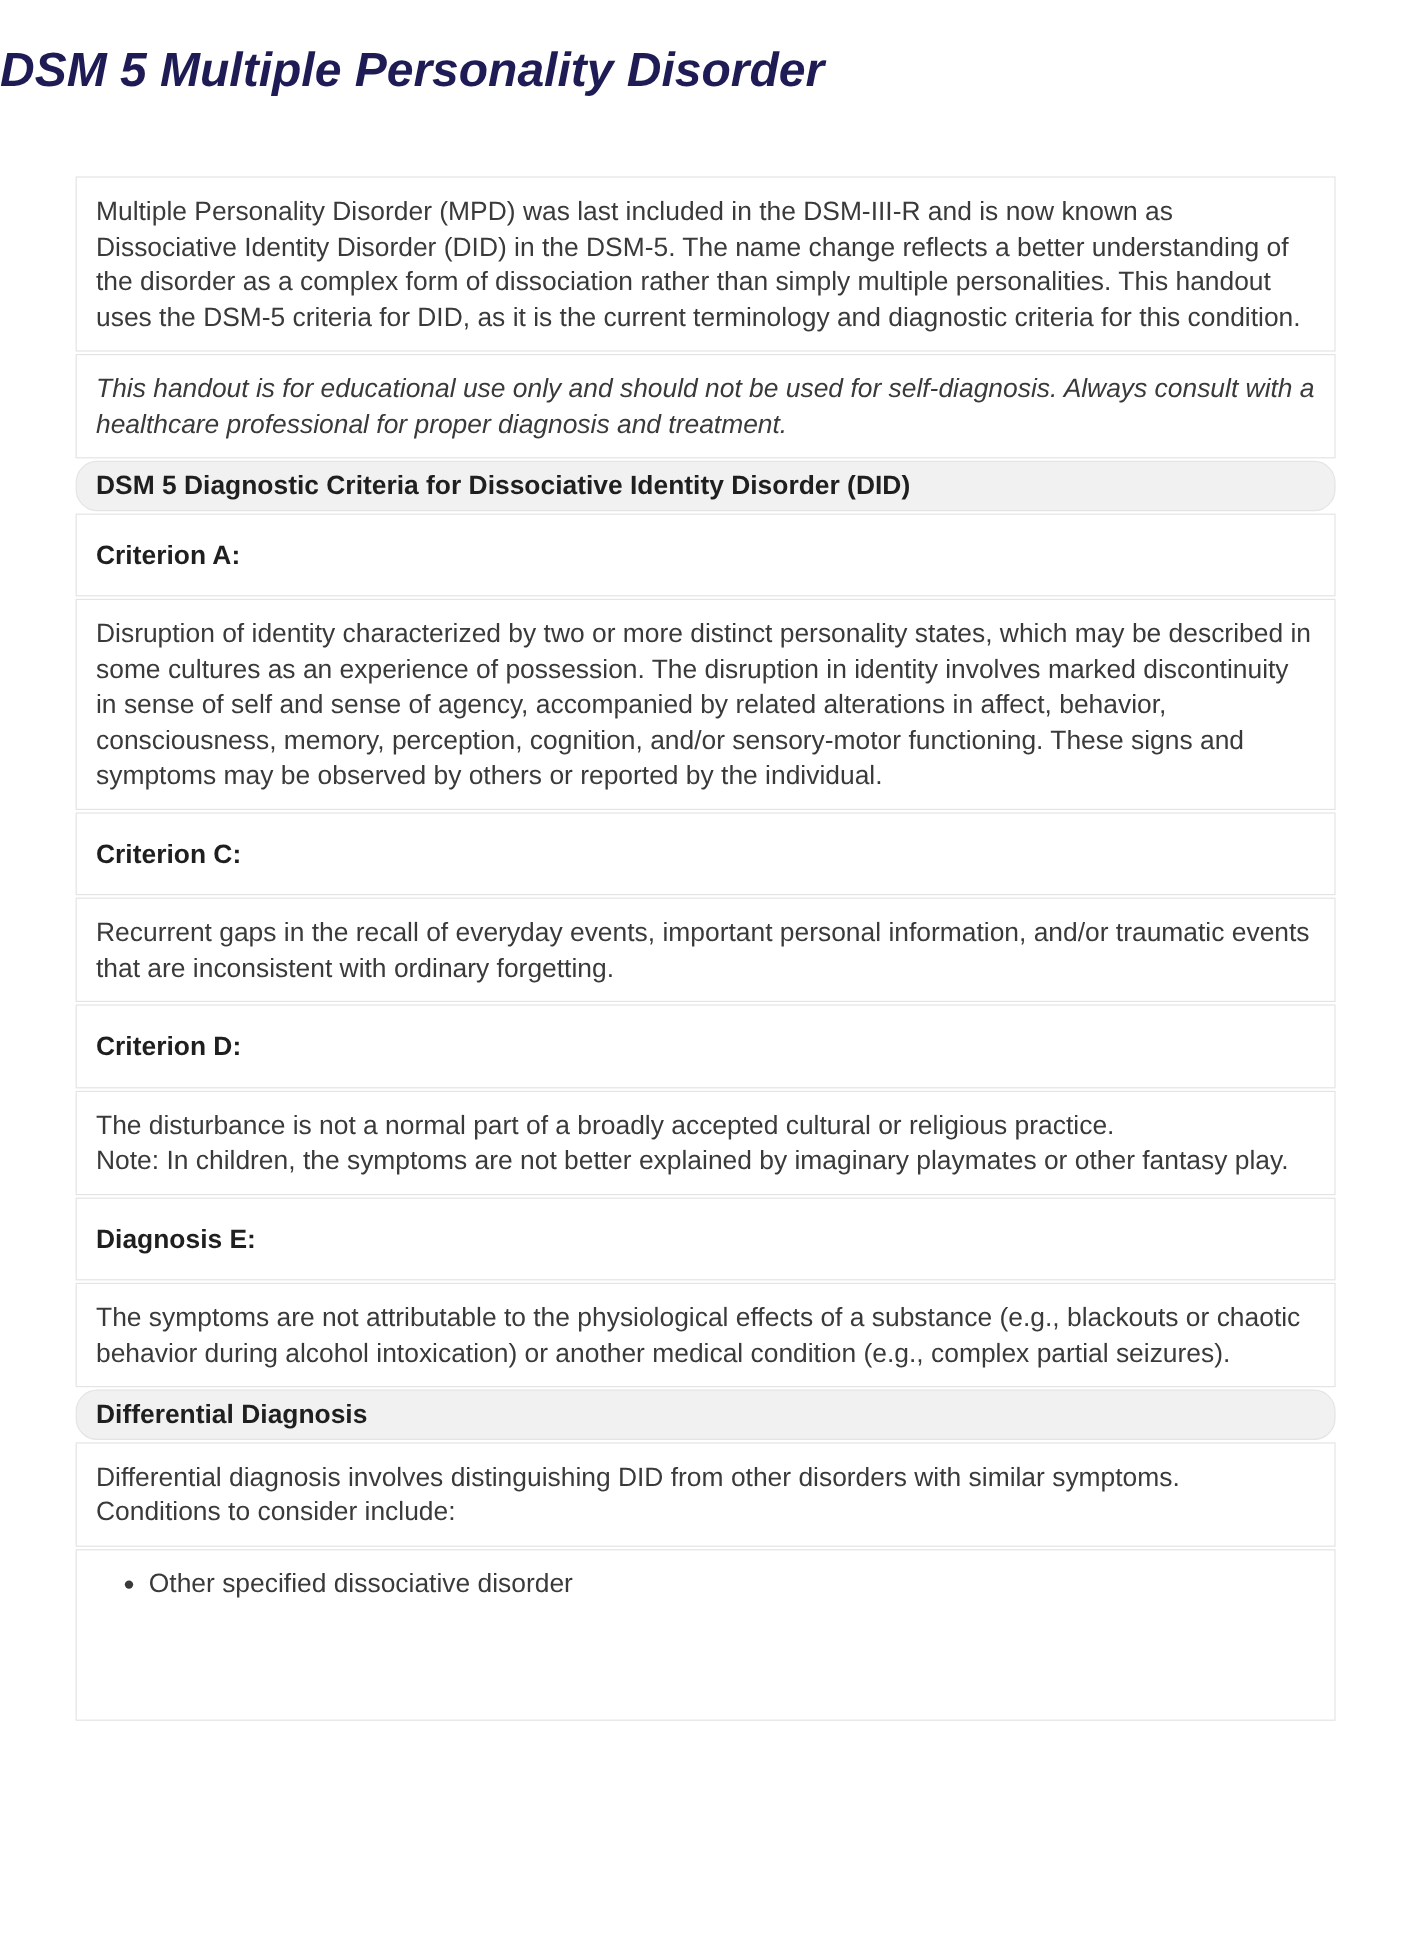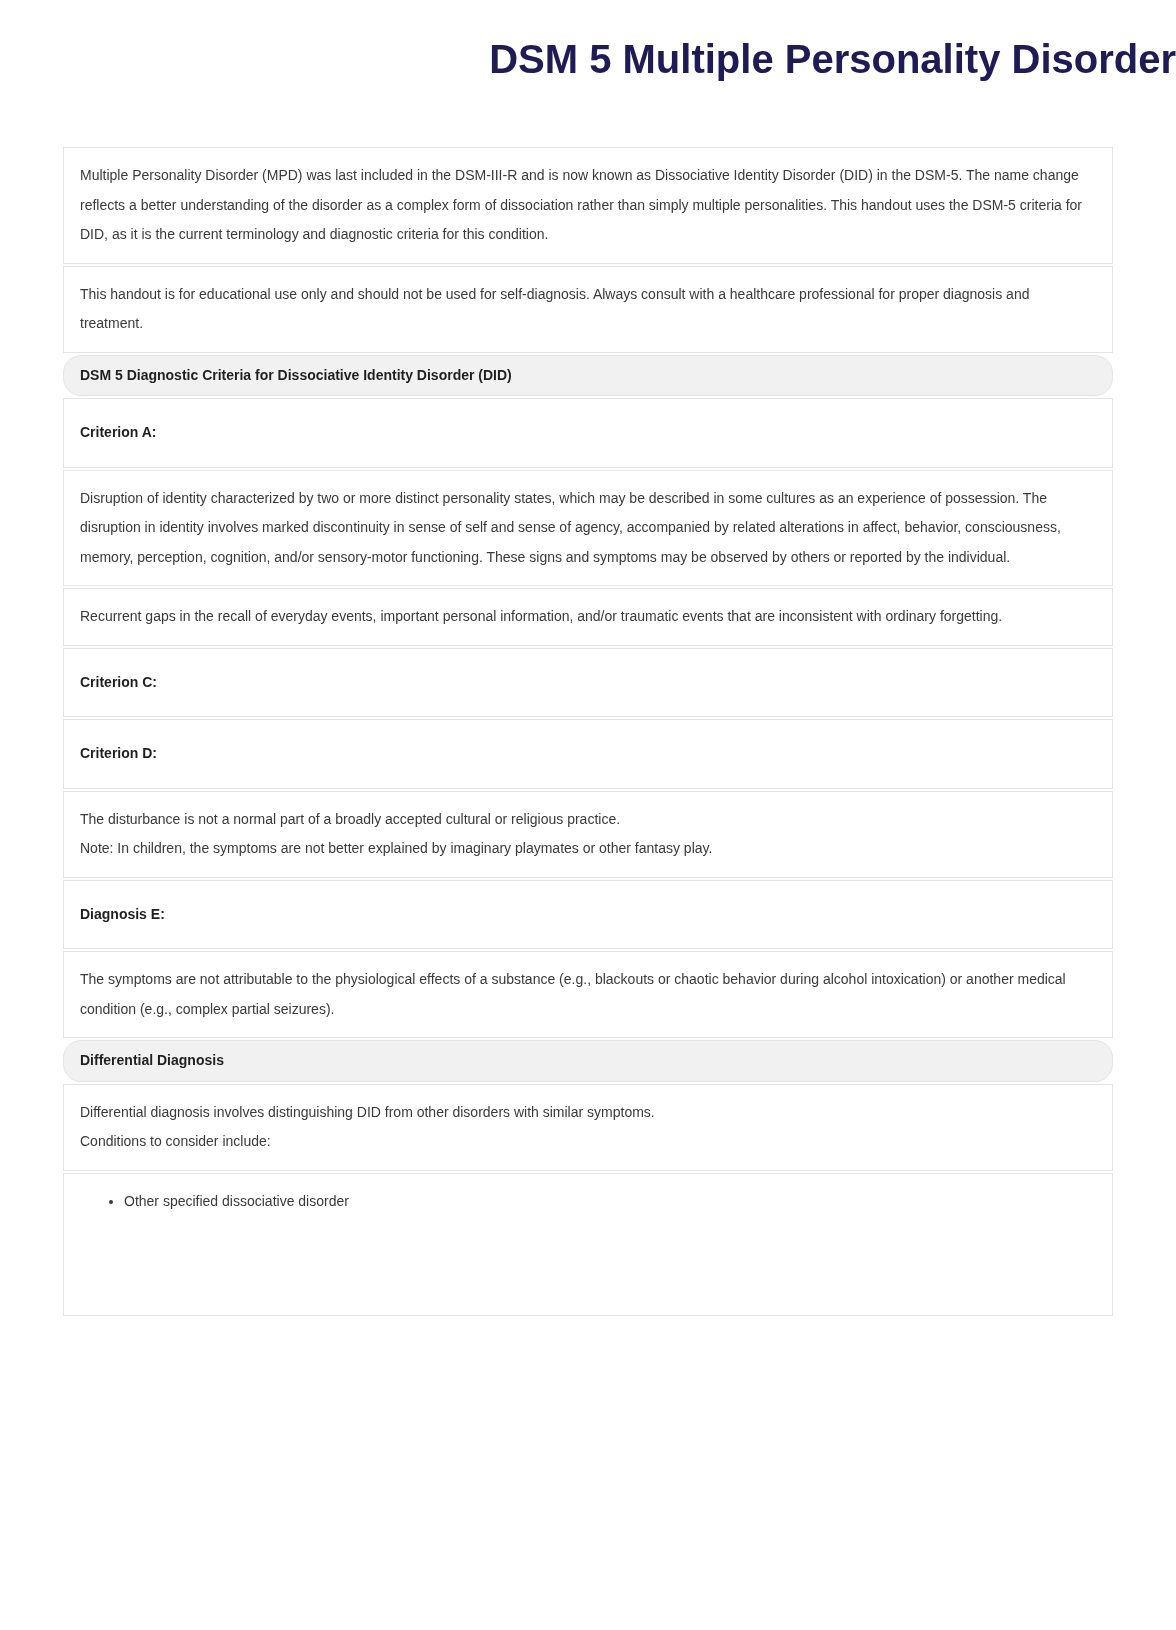--- a/index.html
+++ b/index.html
@@ -6,77 +6,78 @@
   .page {
     width: 1176px;
     height: 1630px;
     box-sizing: border-box;
     font-family: "Liberation Sans", "DejaVu Sans", sans-serif;
     background: #ffffff;
     overflow: hidden;
   }
   .page-title {
     margin: 36px 0 0 0;
-    text-align: right;
+    text-align: left;
     font-size: 40px;
     line-height: 46px;
     font-weight: bold;
     color: var(--title_color, #1e1b55);
+    font-style: italic;
   }
   .doc {
     margin: 65px 63px 0 63px;
   }
   .row {
     box-sizing: border-box;
     border: 1px solid var(--border_color, #e4e4e4);
     background: #ffffff;
     padding: 13px 16px;
-    font-size: 14px;
+    font-size: 22px;
     line-height: 29.5px;
     color: var(--text_color, #3a3a3a);
     white-space: pre-line;
   }
   .row + .row { margin-top: 2px; }
   .row.section-header {
     background: var(--header_bg, #f1f1f1);
     font-weight: bold;
     padding: 5px 16px;
     color: var(--heading_text_color, #1f1f1f);
     white-space: normal;
     border-radius: 18px;
   }
   .row.sub-header {
     font-weight: bold;
     padding: 19px 16px;
     color: var(--heading_text_color, #1f1f1f);
     white-space: normal;
   }
-  .row.paragraph-italic { }
+  .row.paragraph-italic { font-style: italic; }
   .row.bullet-list { padding-bottom: 99px; }
   .row.bullet-list ul {
     margin: 0;
     padding-left: 44px;
     list-style: disc;
     white-space: normal;
   }
 </style>
 </head>
 <body>
 
 <div class="page">
   <h1 class="page-title">DSM 5 Multiple Personality Disorder</h1>
 
   <div class="doc">
       <div class="row paragraph">Multiple Personality Disorder (MPD) was last included in the DSM-III-R and is now known as Dissociative Identity Disorder (DID) in the DSM-5. The name change reflects a better understanding of the disorder as a complex form of dissociation rather than simply multiple personalities. This handout uses the DSM-5 criteria for DID, as it is the current terminology and diagnostic criteria for this condition.</div>
       <div class="row paragraph-italic">This handout is for educational use only and should not be used for self-diagnosis. Always consult with a healthcare professional for proper diagnosis and treatment.</div>
       <div class="row section-header">DSM 5 Diagnostic Criteria for Dissociative Identity Disorder (DID)</div>
       <div class="row sub-header">Criterion A:</div>
       <div class="row paragraph">Disruption of identity characterized by two or more distinct personality states, which may be described in some cultures as an experience of possession. The disruption in identity involves marked discontinuity in sense of self and sense of agency, accompanied by related alterations in affect, behavior, consciousness, memory, perception, cognition, and/or sensory-motor functioning. These signs and symptoms may be observed by others or reported by the individual.</div>
+      <div class="row sub-header">Criterion C:</div>
       <div class="row paragraph">Recurrent gaps in the recall of everyday events, important personal information, and/or traumatic events that are inconsistent with ordinary forgetting.</div>
-      <div class="row sub-header">Criterion C:</div>
       <div class="row sub-header">Criterion D:</div>
       <div class="row paragraph">The disturbance is not a normal part of a broadly accepted cultural or religious practice.
 Note: In children, the symptoms are not better explained by imaginary playmates or other fantasy play.</div>
       <div class="row sub-header">Diagnosis E:</div>
       <div class="row paragraph">The symptoms are not attributable to the physiological effects of a substance (e.g., blackouts or chaotic behavior during alcohol intoxication) or another medical condition (e.g., complex partial seizures).</div>
       <div class="row section-header">Differential Diagnosis</div>
       <div class="row paragraph">Differential diagnosis involves distinguishing DID from other disorders with similar symptoms.
 Conditions to consider include:</div>
       <div class="row bullet-list"><ul>
           <li>Other specified dissociative disorder</li>

